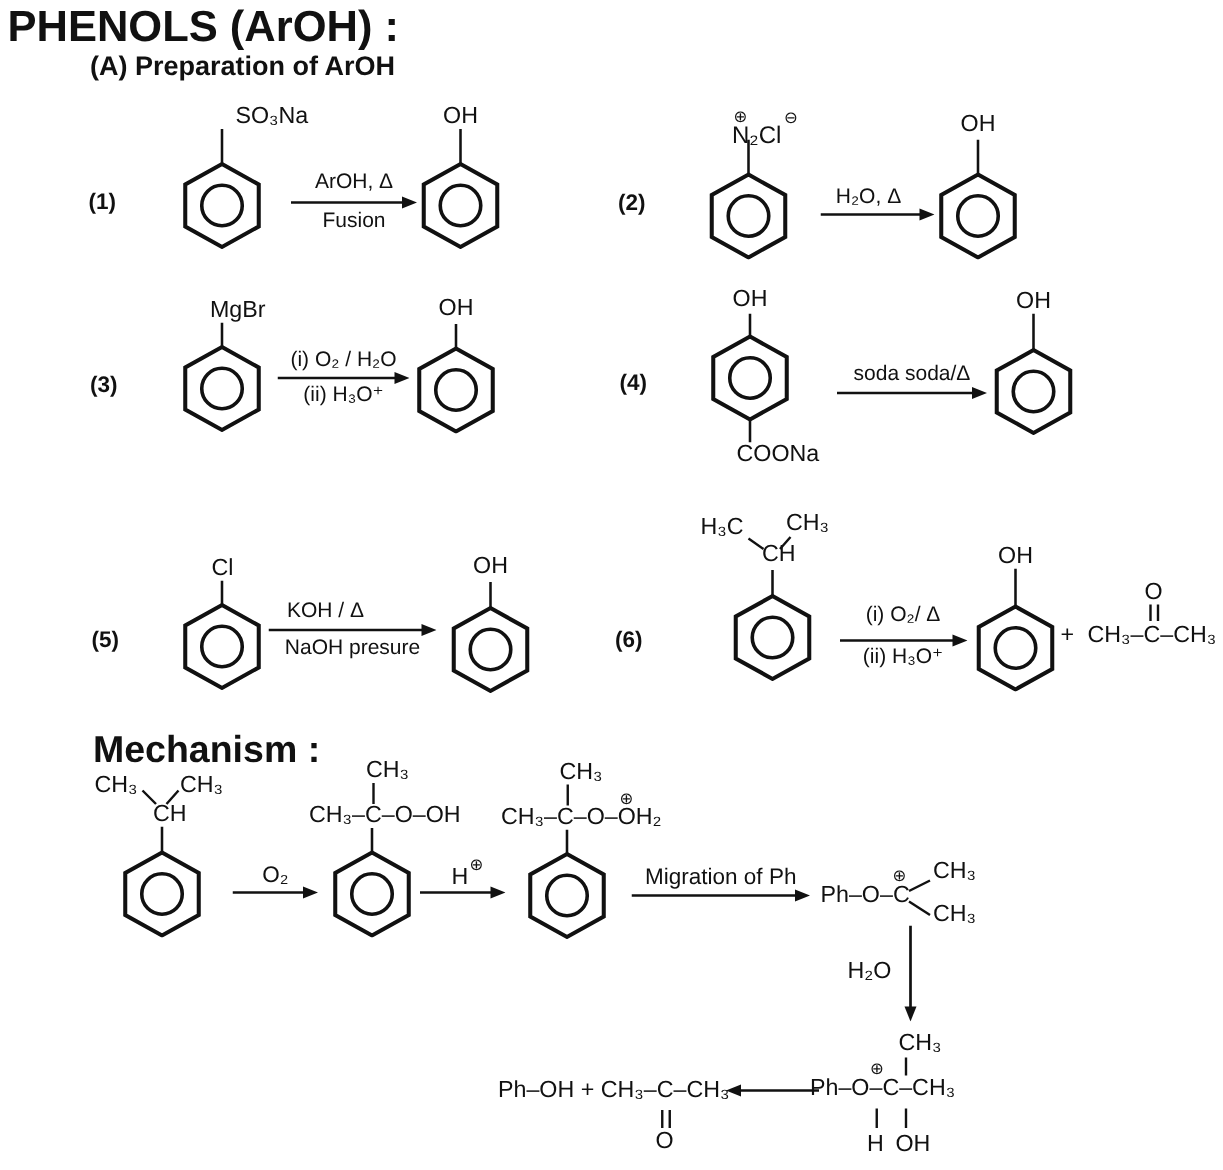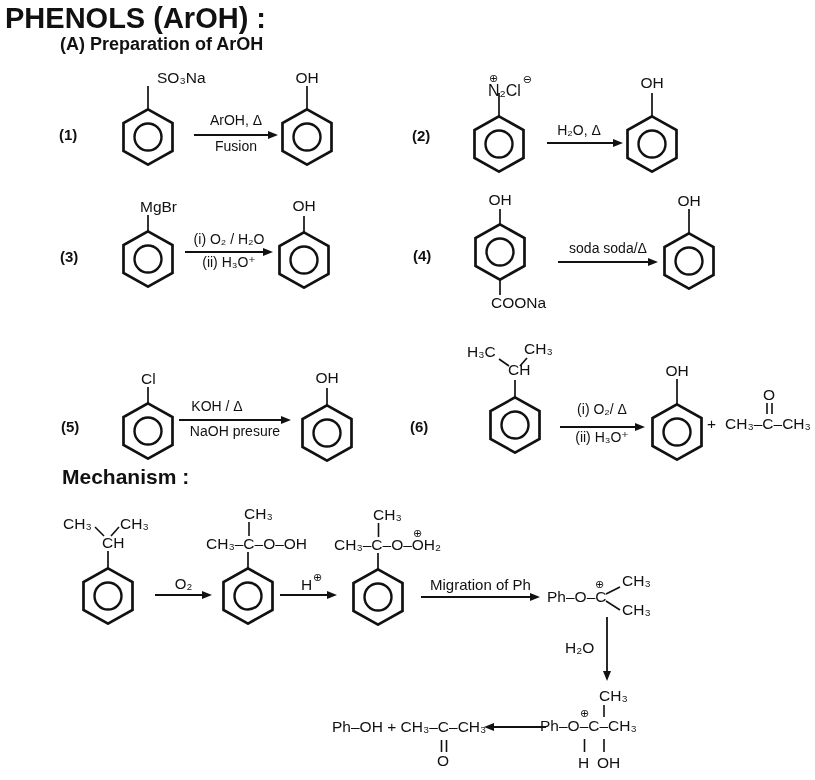--- a/index.html
+++ b/index.html
@@ -1,20 +1,20 @@
 <!DOCTYPE html>
 <html><head>
 <meta charset="utf-8">
 <style>
   html,body{margin:0;padding:0;background:#fff;}
   .page{position:relative;width:815px;height:780px;background:#ffffff;overflow:hidden;
         font-family:"Liberation Sans","DejaVu Sans",sans-serif;color:#111;}
   .title{position:absolute;font-size:29px;font-weight:bold;white-space:nowrap;}
   .subtitle{position:absolute;font-size:18px;font-weight:bold;white-space:nowrap;}
-  .mhead{position:absolute;font-size:21px;font-weight:bold;white-space:nowrap;}
+  .mhead{position:absolute;font-size:25px;font-weight:bold;white-space:nowrap;margin-top:21px;}
   .num{position:absolute;font-size:15px;font-weight:bold;white-space:nowrap;}
   .lbl{position:absolute;font-size:15.5px;line-height:1.05;white-space:nowrap;}
   .lblc{position:absolute;font-size:15.5px;line-height:1.05;text-align:center;white-space:nowrap;}
   .cond{position:absolute;font-size:14px;line-height:1.1;text-align:center;white-space:nowrap;}
   .sym{position:absolute;font-size:11px;line-height:1;}
   .ring{position:absolute;}
   .arrow{position:absolute;}
   .rel{position:relative;display:inline-block;}
   svg{display:block;}
   .overlay{position:absolute;left:0;top:0;pointer-events:none;}

